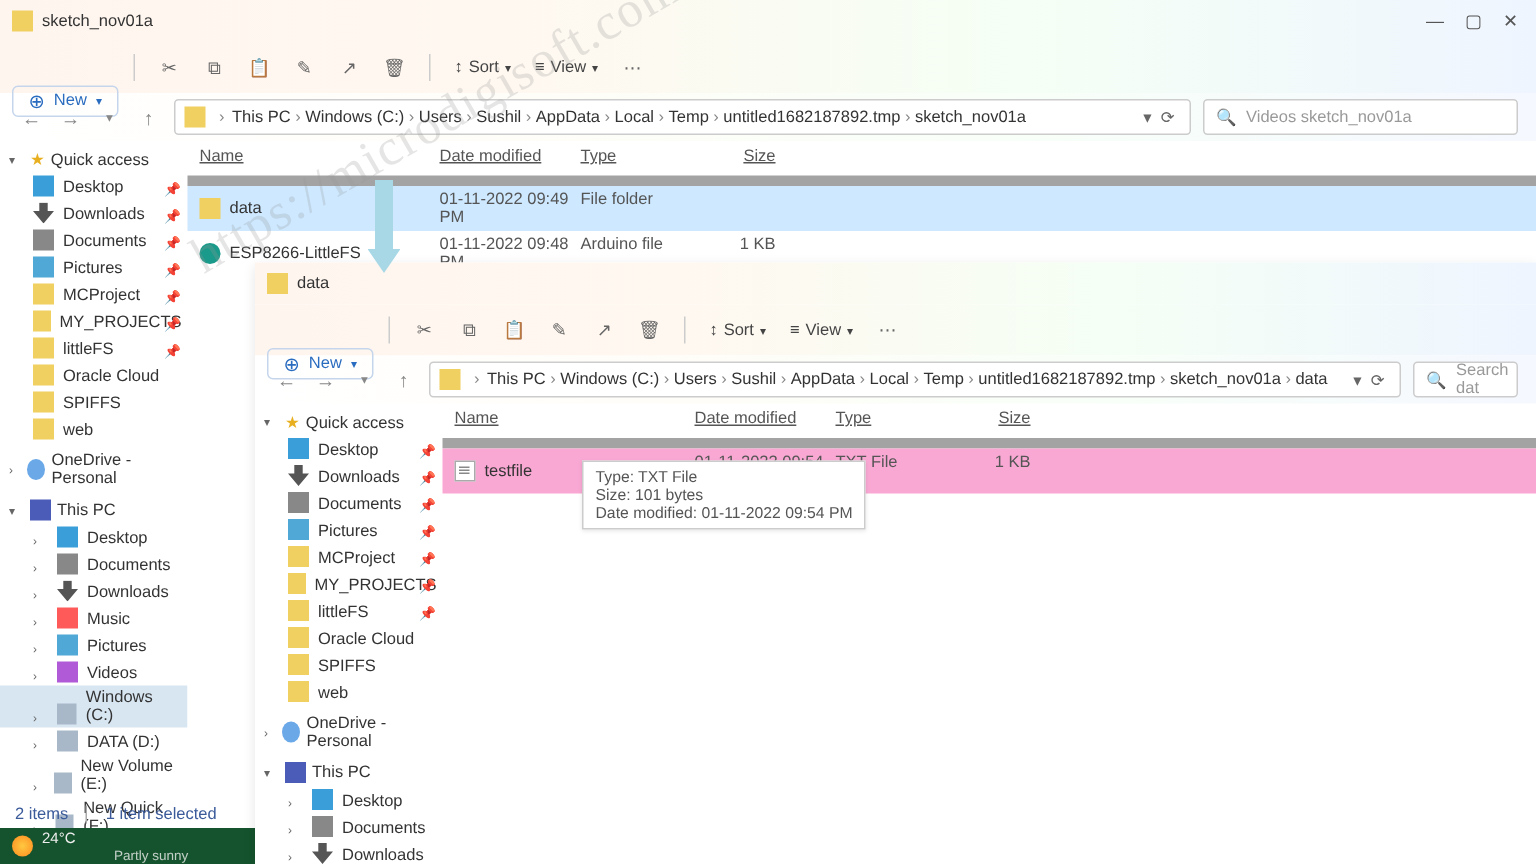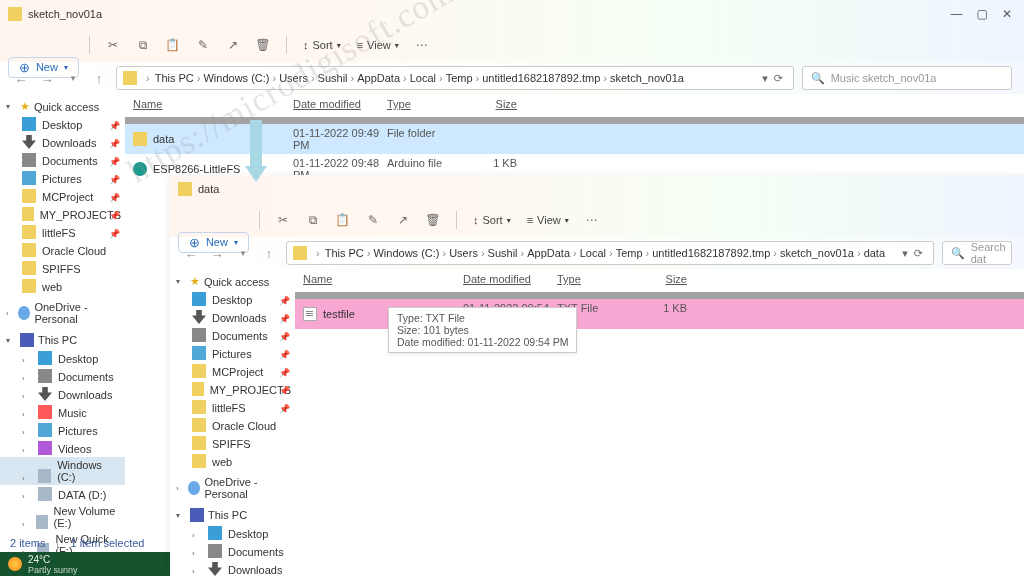--- a/index.html
+++ b/index.html
@@ -111,21 +111,21 @@
     <span class="navarrow">←</span>
     <span class="navarrow">→</span>
     <span class="navarrow" style="font-size:9px;">▾</span>
     <span class="navarrow">↑</span>
     <div class="addrbar">
       <span class="fico"></span>
       <span class="sep">›</span>
       <span id="bc1"><span class="seg">This PC</span><span class="sep">›</span><span class="seg">Windows (C:)</span><span class="sep">›</span><span class="seg">Users</span><span class="sep">›</span><span class="seg">Sushil</span><span class="sep">›</span><span class="seg">AppData</span><span class="sep">›</span><span class="seg">Local</span><span class="sep">›</span><span class="seg">Temp</span><span class="sep">›</span><span class="seg">untitled1682187892.tmp</span><span class="sep">›</span><span class="seg">sketch_nov01a</span></span>
       <span class="addrright" style="margin-left:auto;">▾&nbsp;&nbsp;⟳</span>
     </div>
-    <div class="searchbox">🔍 <span>Music sketch_nov01a</span></div>
+    <div class="searchbox">🔍 <span>Videos sketch_nov01a</span></div>
   </div>
   <div class="body">
     <div class="nav" id="nav1">
         <div class="grp">
           <div class="hdr">
             <span class="chev">▾</span>
             <span class="i-star">★</span>
             <span>Quick access</span>
           </div>
           <div class="item">
@@ -278,21 +278,21 @@
     </div>
   </div>
   <div class="status">
     <span>2 items</span>
     <span class="s2">1 item selected</span>
   </div>
   <div class="taskbar">
     <span class="sun"></span>
     <div>
       <div>24°C</div>
-      <div style="font-size:9px;opacity:.8;">Partly sunny</div>
+      <div style="font-size:9px;opacity:.8;margin-left:48px;">Partly sunny</div>
     </div>
   </div>
 </div>
 
 <div class="arrow">
   <div class="shaft"></div>
     <div class="head"></div>
 </div>
 
 <div class="win win2">

